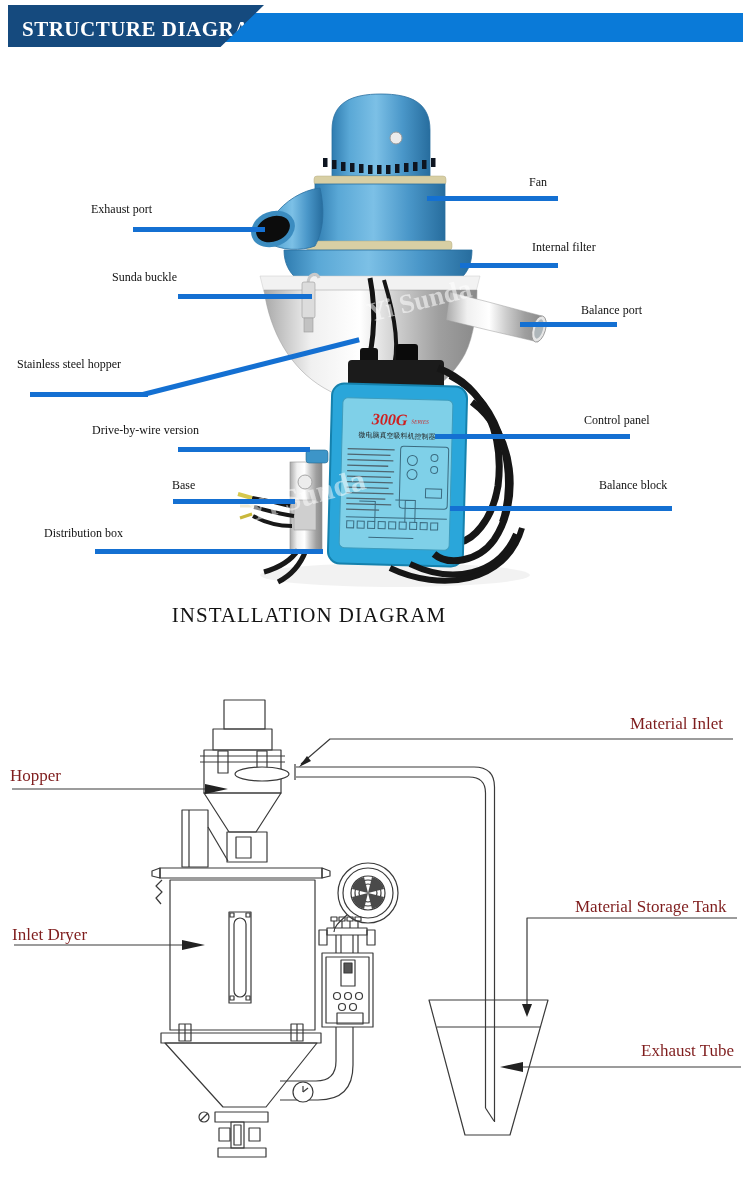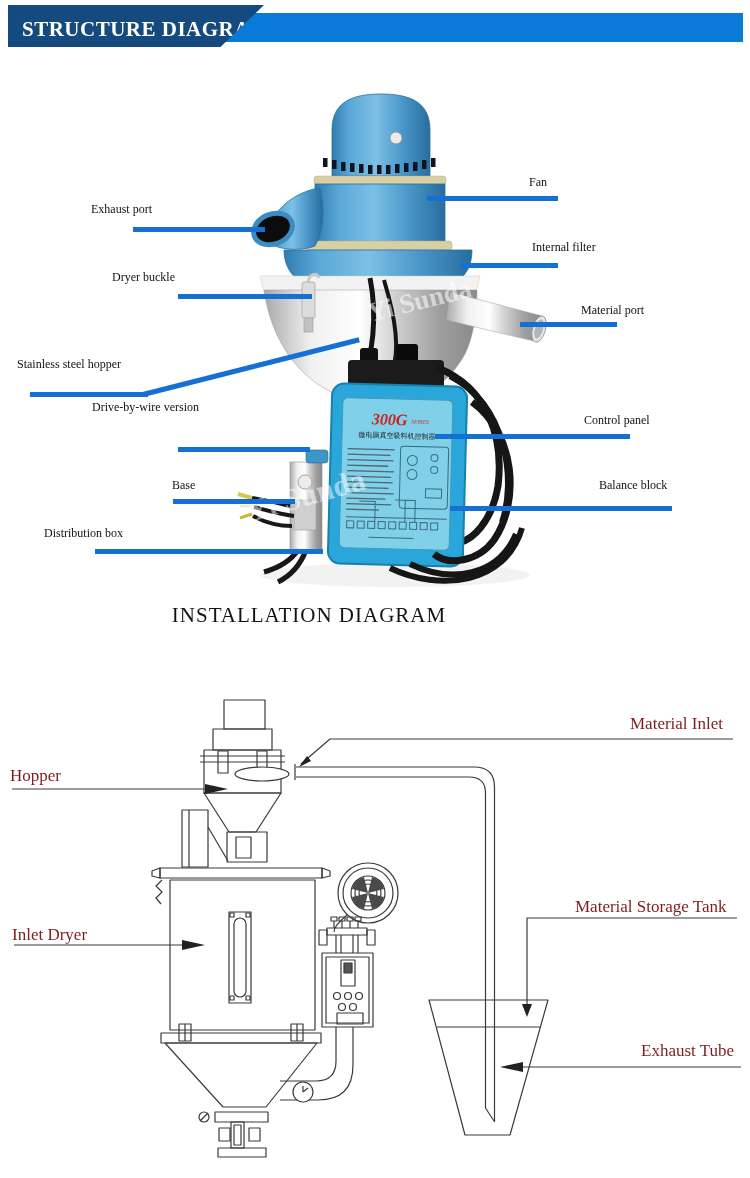--- a/index.html
+++ b/index.html
@@ -172,25 +172,25 @@
   <div class="lead" style="left:143px;top:392px;width:223px;transform:rotate(-14.2deg);transform-origin:0 50%"></div>
   <div class="lead" style="left:435px;top:434px;width:195px"></div>
   <div class="lead" style="left:178px;top:447px;width:132px"></div>
   <div class="lead" style="left:173px;top:499px;width:122px"></div>
   <div class="lead" style="left:450px;top:506px;width:222px"></div>
   <div class="lead" style="left:95px;top:549px;width:228px"></div>
 
   <div class="slabel" style="left:529px;top:175px">Fan</div>
   <div class="slabel" style="left:91px;top:202px">Exhaust port</div>
   <div class="slabel" style="left:532px;top:240px">Internal filter</div>
-  <div class="slabel" style="left:112px;top:270px">Dryer buckle</div>
-  <div class="slabel" style="left:581px;top:303px">Material port</div>
+  <div class="slabel" style="left:112px;top:270px">Sunda buckle</div>
+  <div class="slabel" style="left:581px;top:303px">Balance port</div>
   <div class="slabel" style="left:17px;top:357px">Stainless steel hopper</div>
   <div class="slabel" style="left:584px;top:413px">Control panel</div>
-  <div class="slabel" style="left:92px;top:400px">Drive-by-wire version</div>
+  <div class="slabel" style="left:92px;top:423px">Drive-by-wire version</div>
   <div class="slabel" style="left:172px;top:478px">Base</div>
   <div class="slabel" style="left:599px;top:478px">Balance block</div>
   <div class="slabel" style="left:44px;top:526px">Distribution box</div>
 
   <div class="ititle">INSTALLATION DIAGRAM</div>
 
   <svg style="left:0;top:655px" width="750" height="523" viewBox="0 0 750 523">
     <g stroke="#3a3a3a" stroke-width="1.2" fill="none" stroke-linejoin="round">
 
       <g>

